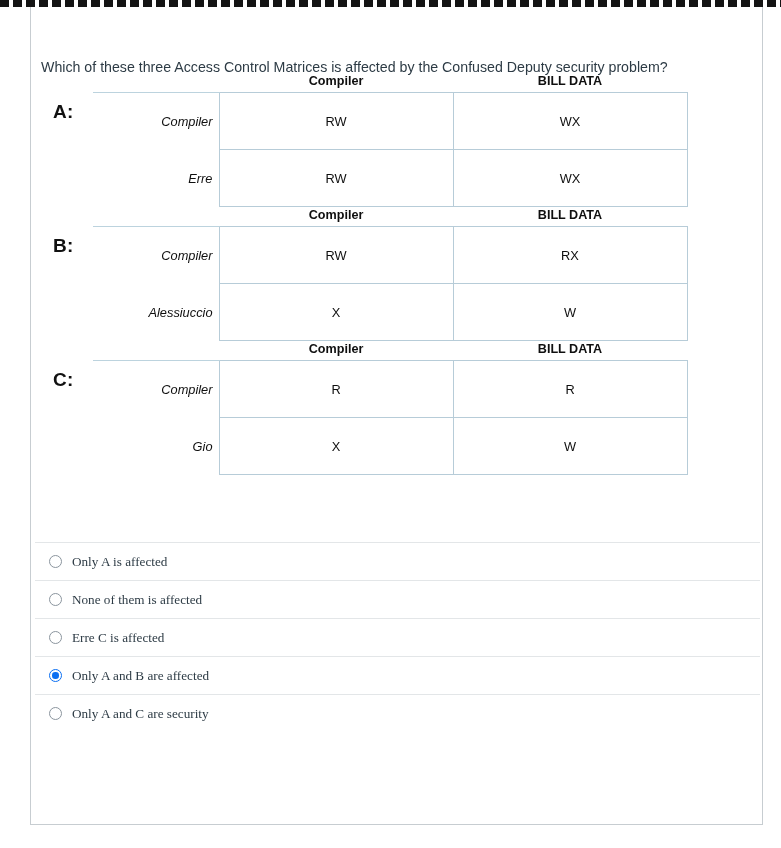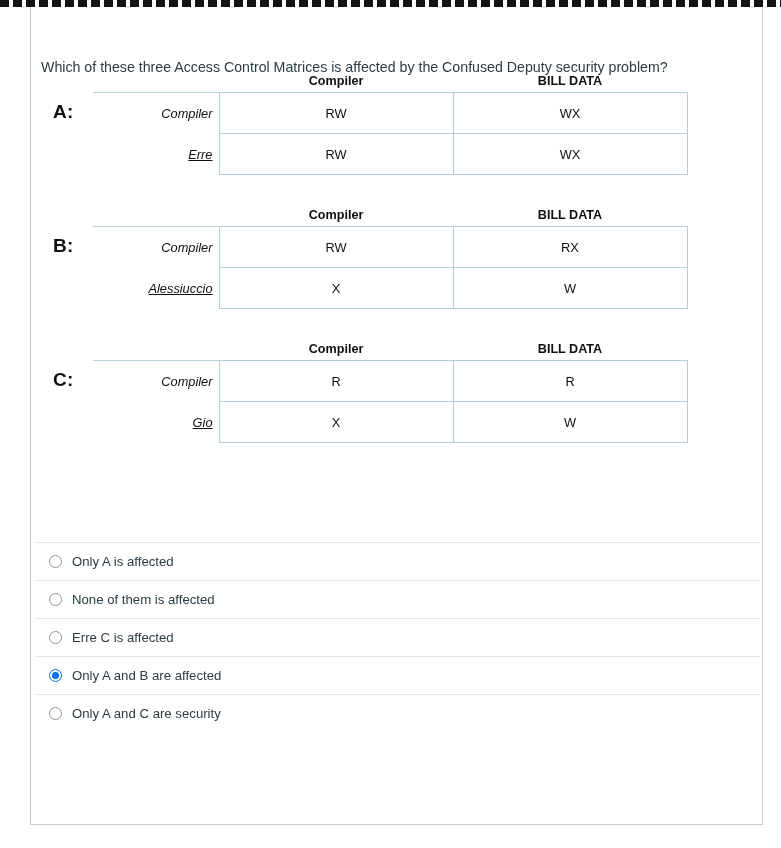--- a/index.html
+++ b/index.html
@@ -108,48 +108,48 @@
     color: #0f0f0f;
     text-align: right;
     padding: 1px 6px 1px 0;
     border: none;
     border-top: 1px solid #bcd3de;
     height: 20px;
     background: #ffffff;
   }
   .matrix-table tr.r2 td.row-label {
     border-top: none;
-    text-decoration: underline;
   }
 
   .matrix-table td.cell {
     font-size: 12.8px;
     text-align: center;
     color: #0f0f0f;
     border: 1px solid #b7ccd8;
     height: 20px;
-    padding: 10px 0;
+    padding: 18px 0;
     background: #ffffff;
   }
 
   
   #answers {
     position: absolute;
     left: 4px;
     top: 535px;
     width: 725px;
   }
   .answer-row {
     position: relative;
     height: 38px;
     border-top: 1px solid #e3e6e8;
     display: flex;
     align-items: center;
     padding-left: 14px;
     box-sizing: border-box;
+    font-family: Liberation Serif, serif;
   }
   .radio {
     width: 13px;
     height: 13px;
     border-radius: 50%;
     border: 1.4px solid #8b959e;
     background: #ffffff;
     box-sizing: border-box;
     flex: 0 0 auto;
     margin-right: 10px;

